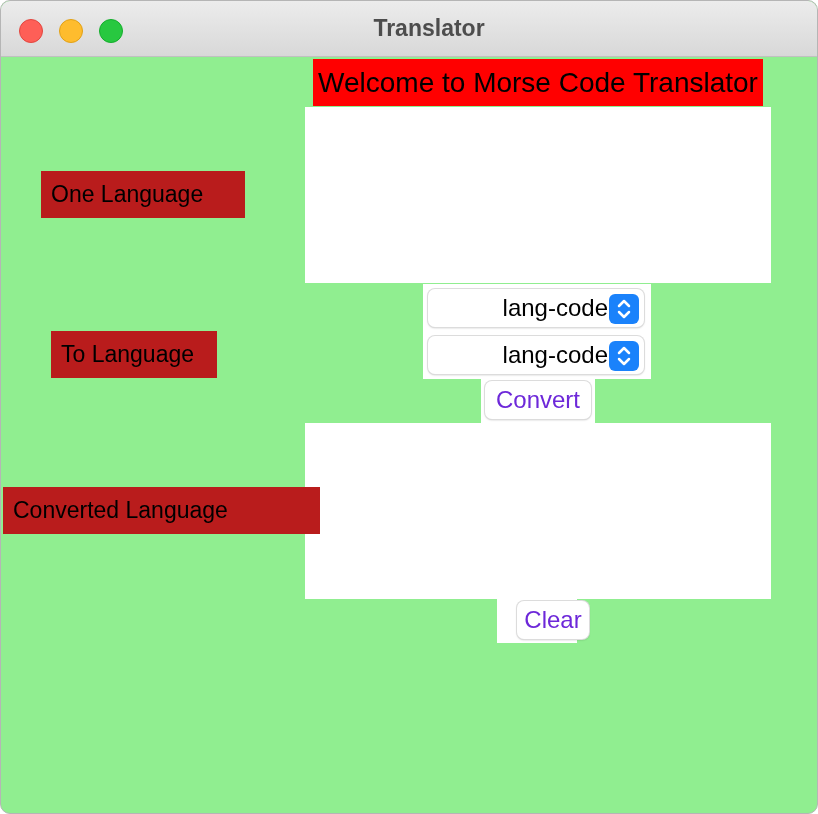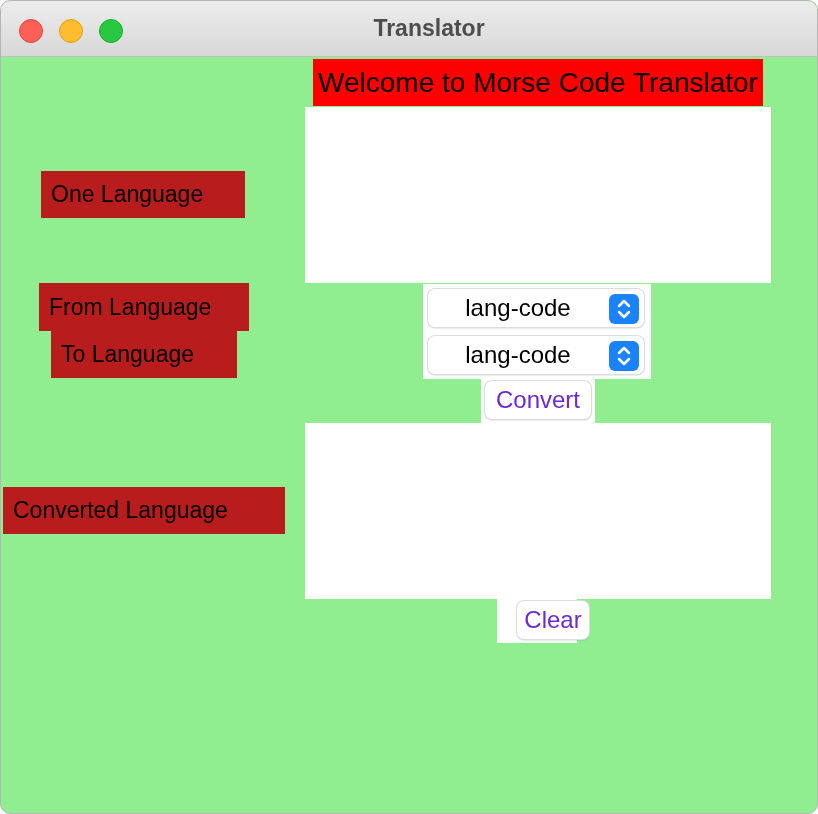--- a/index.html
+++ b/index.html
@@ -10,21 +10,21 @@
   .light.red { left:18px; background:#fe5f57; border:1px solid #e2463f; }
   .light.yellow { left:58px; background:#febc2e; border:1px solid #e1a116; }
   .light.green { left:98px; background:#28c840; border:1px solid #14ae2c; }
   .title { position:absolute; left:0; right:0; top:14px; text-align:center; font-size:23px; font-weight:bold; color:#4d4d4d;margin-left:40px; }
   .abs { position:absolute; box-sizing:border-box; }
   .welcome { left:312px; top:58px; width:450px; height:47px; background:#ff0000; color:#000; font-size:28px; line-height:47px; text-align:center; }
   .textarea { background:#ffffff; border:none; resize:none; outline:none; }
   .lbl { background:#b91c1c; color:#000; font-size:23px; white-space:nowrap; padding-left:10px; }
   .combo-wrap { left:422px; top:283px; width:228px; height:95px; background:#ffffff; }
   .combo { position:absolute; left:5px; width:216px; height:38px; background:#fff; border-radius:7px; box-shadow:0 0 0 1px #dcdcdc, 0 1px 2px rgba(0,0,0,0.25); box-sizing:border-box; }
-  .combo .val { position:absolute; left:0; width:180px; top:0; line-height:38px; text-align:center; font-size:24px; color:#000; }
+  .combo .val { position:absolute; left:0; width:180px; top:0; line-height:38px; text-align:right; font-size:24px; color:#000; }
   .combo .arrows { position:absolute; right:5px; top:5px; width:30px; height:30px; background:#1a82fb; border-radius:6px; }
   .btn-wrap { background:#ffffff; }
   .btn { position:absolute; background:#fff; border-radius:7px; box-shadow:0 0 0 1px #dcdcdc, 0 1px 2px rgba(0,0,0,0.25); font-size:24px; color:#6d28d9; text-align:center; box-sizing:border-box; cursor:pointer; }
 </style>
 </head>
 <body>
 
 <div class="window">
   <div class="titlebar">
     <div class="light red"></div>
@@ -32,22 +32,21 @@
     <div class="light green"></div>
     <div class="title">Translator</div>
   </div>
 
   <div class="abs welcome">Welcome to Morse Code Translator</div>
 
   <textarea class="abs textarea" style="left: 304px; top: 106px; width: 466px; height: 176px;"></textarea>
 
   <div class="abs lbl" style="left:40px; top:170px; width:204px; height:47px; line-height:47px;">One Language</div>
 
-  <div class="abs lbl" style="left:38px; top:282px; width:210px; height:48px; line-height:48px;">From Language</div>
-  <div class="abs lbl" style="left:50px; top:330px; width:186px; height:47px; line-height:47px;">To Language</div>
+  <div class="abs lbl" style="left:50px; top:330px; width:166px; height:47px; line-height:47px;">To Language</div>
 
   <div class="abs combo-wrap">
     <div class="combo" style="top:5px;">
       <span class="val">lang-code</span>
       <span class="arrows">
         <svg width="30" height="30" viewBox="0 0 30 30">
             <path d="M10 12 L15 7 L20 12" stroke="#fff" stroke-width="2.5" fill="none" stroke-linecap="round" stroke-linejoin="round"></path>
             <path d="M10 18 L15 23 L20 18" stroke="#fff" stroke-width="2.5" fill="none" stroke-linecap="round" stroke-linejoin="round"></path>
           </svg>
       </span>
@@ -62,18 +61,18 @@
       </span>
     </div>
   </div>
 
   <div class="abs btn-wrap" style="left:480px; top:378px; width:114px; height:44px;">
     <div class="btn" style="left:4px; top:2px; width:106px; height:38px; line-height:38px;">Convert</div>
   </div>
 
   <textarea class="abs textarea" style="left: 304px; top: 422px; width: 466px; height: 176px;"></textarea>
 
-  <div class="abs lbl" style="left:2px; top:486px; width:282px; height:47px; line-height:47px;">Converted Language</div>
+  <div class="abs lbl" style="left:2px; top:486px; width:317px; height:47px; line-height:47px;">Converted Language</div>
 
   <div class="abs btn-wrap" style="left:496px; top:598px; width:80px; height:44px;">
     <div class="btn" style="left:20px; top:2px; width:72px; height:38px; line-height:38px;">Clear</div>
   </div>
 </div>
 
 </body></html>

